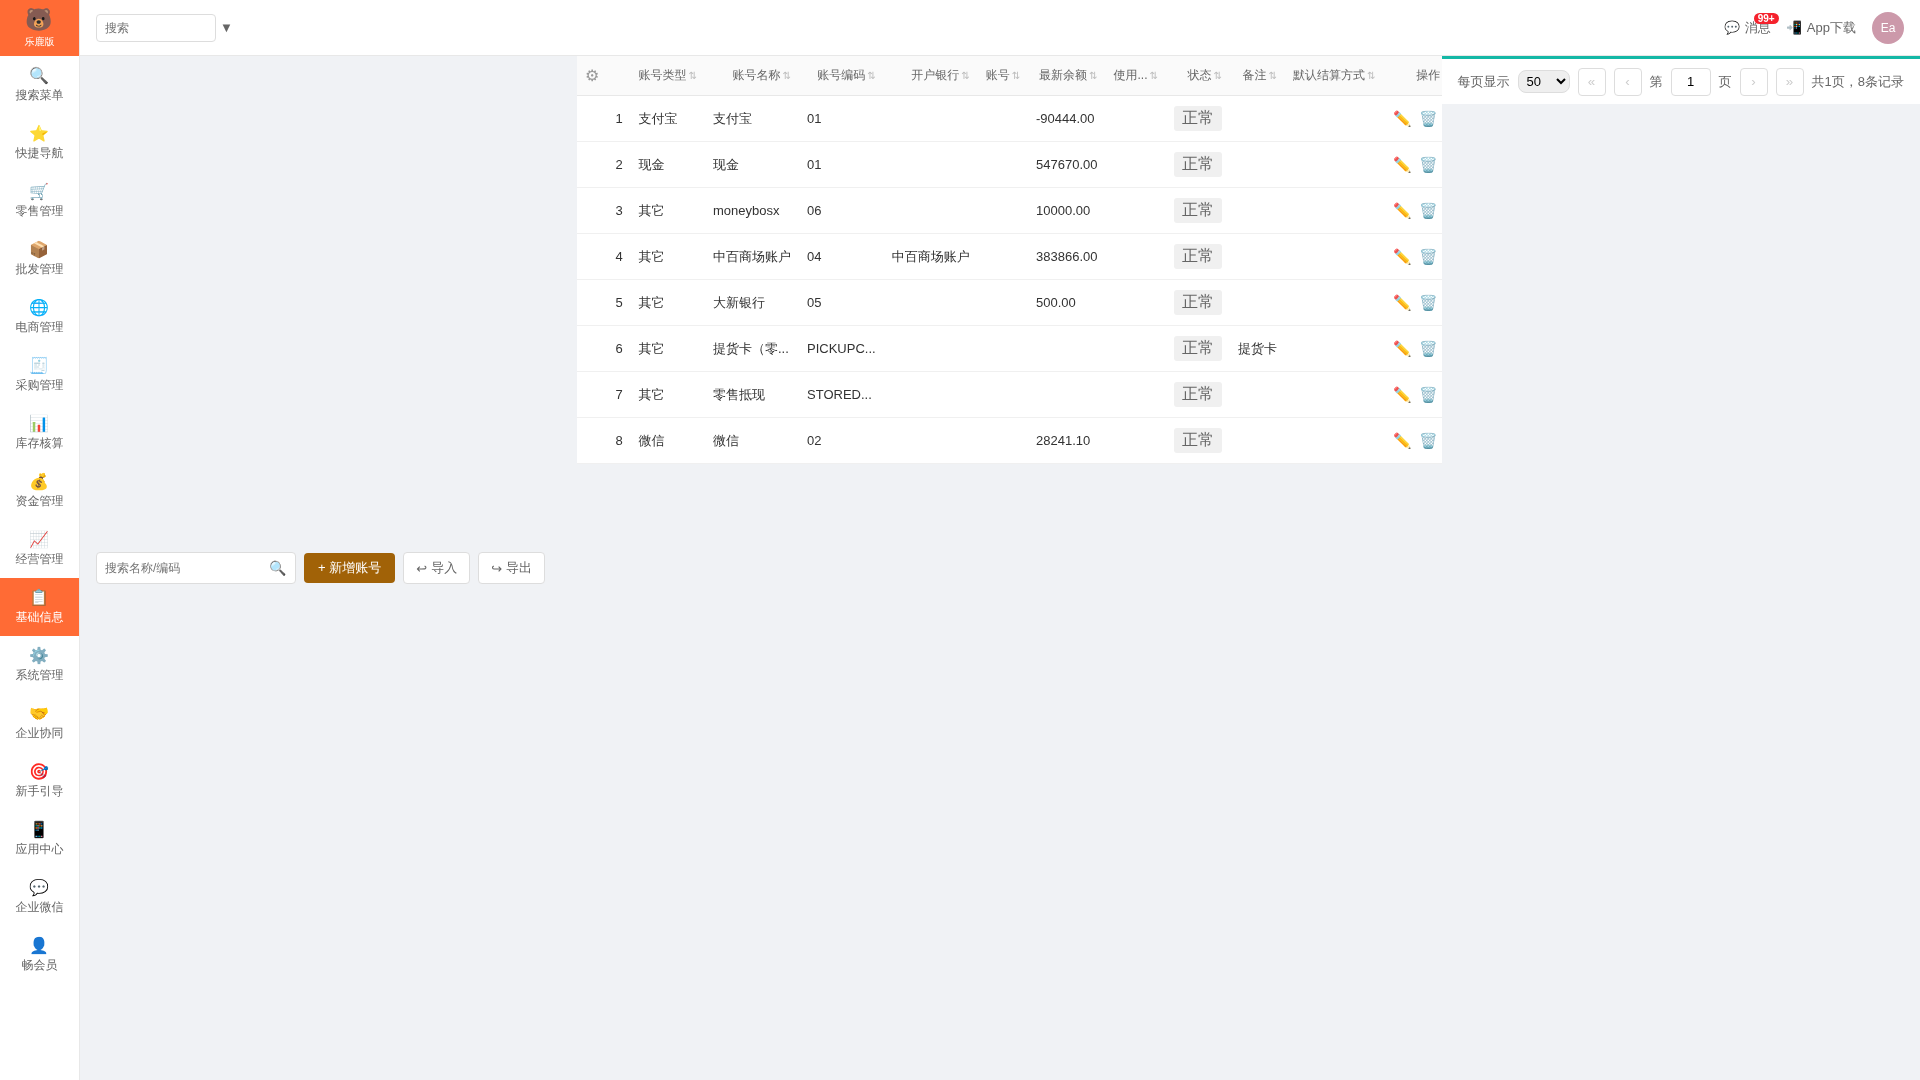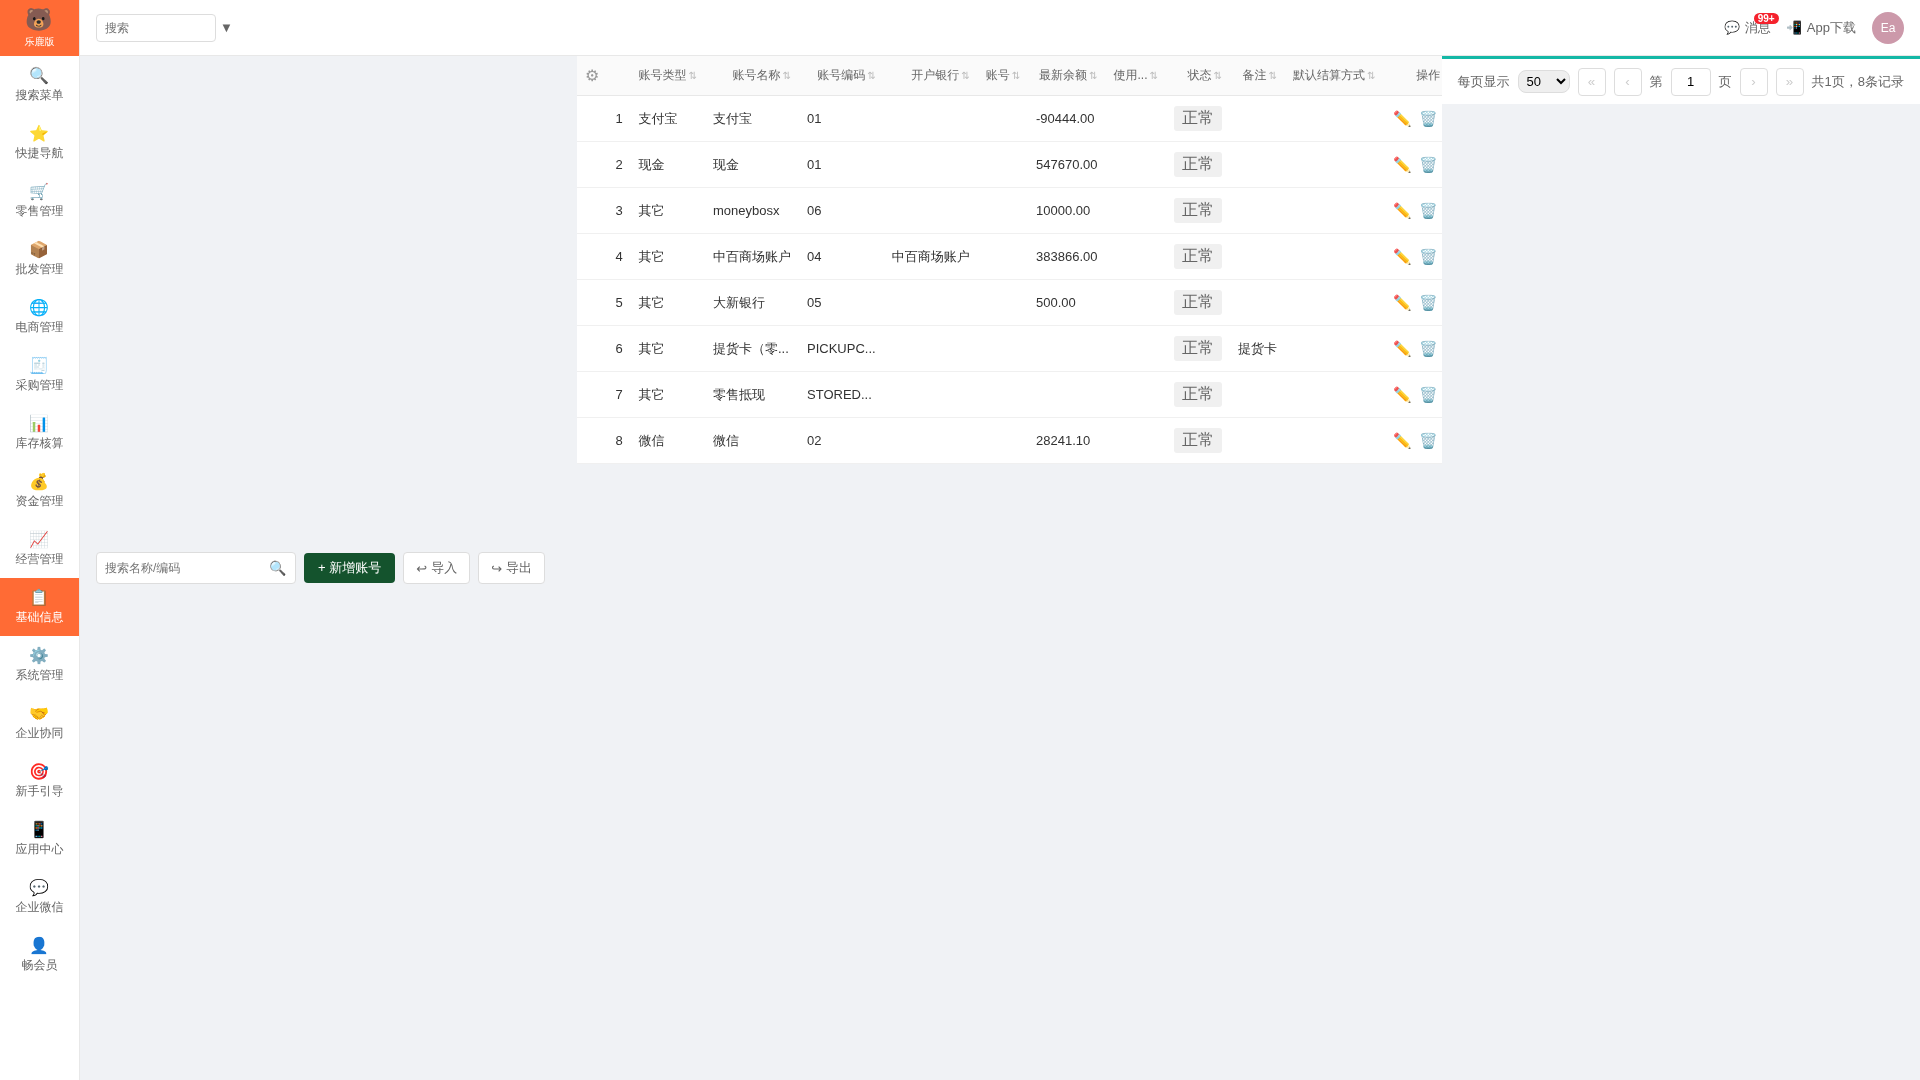--- a/index.html
+++ b/index.html
@@ -212,21 +212,21 @@
       color: #999;
     }
     .search-icon { color: #999; font-size: 14px; }
     .toolbar-right {
       margin-left: auto;
       display: flex;
       gap: 8px;
       align-items: center;
     }
     .btn-add {
-      background: #14532d;
+      background: #a16207;
       color: #fff;
       border: none;
       border-radius: 4px;
       padding: 6px 14px;
       cursor: pointer;
       font-size: 13px;
       display: flex;
       align-items: center;
       gap: 4px;
     }

